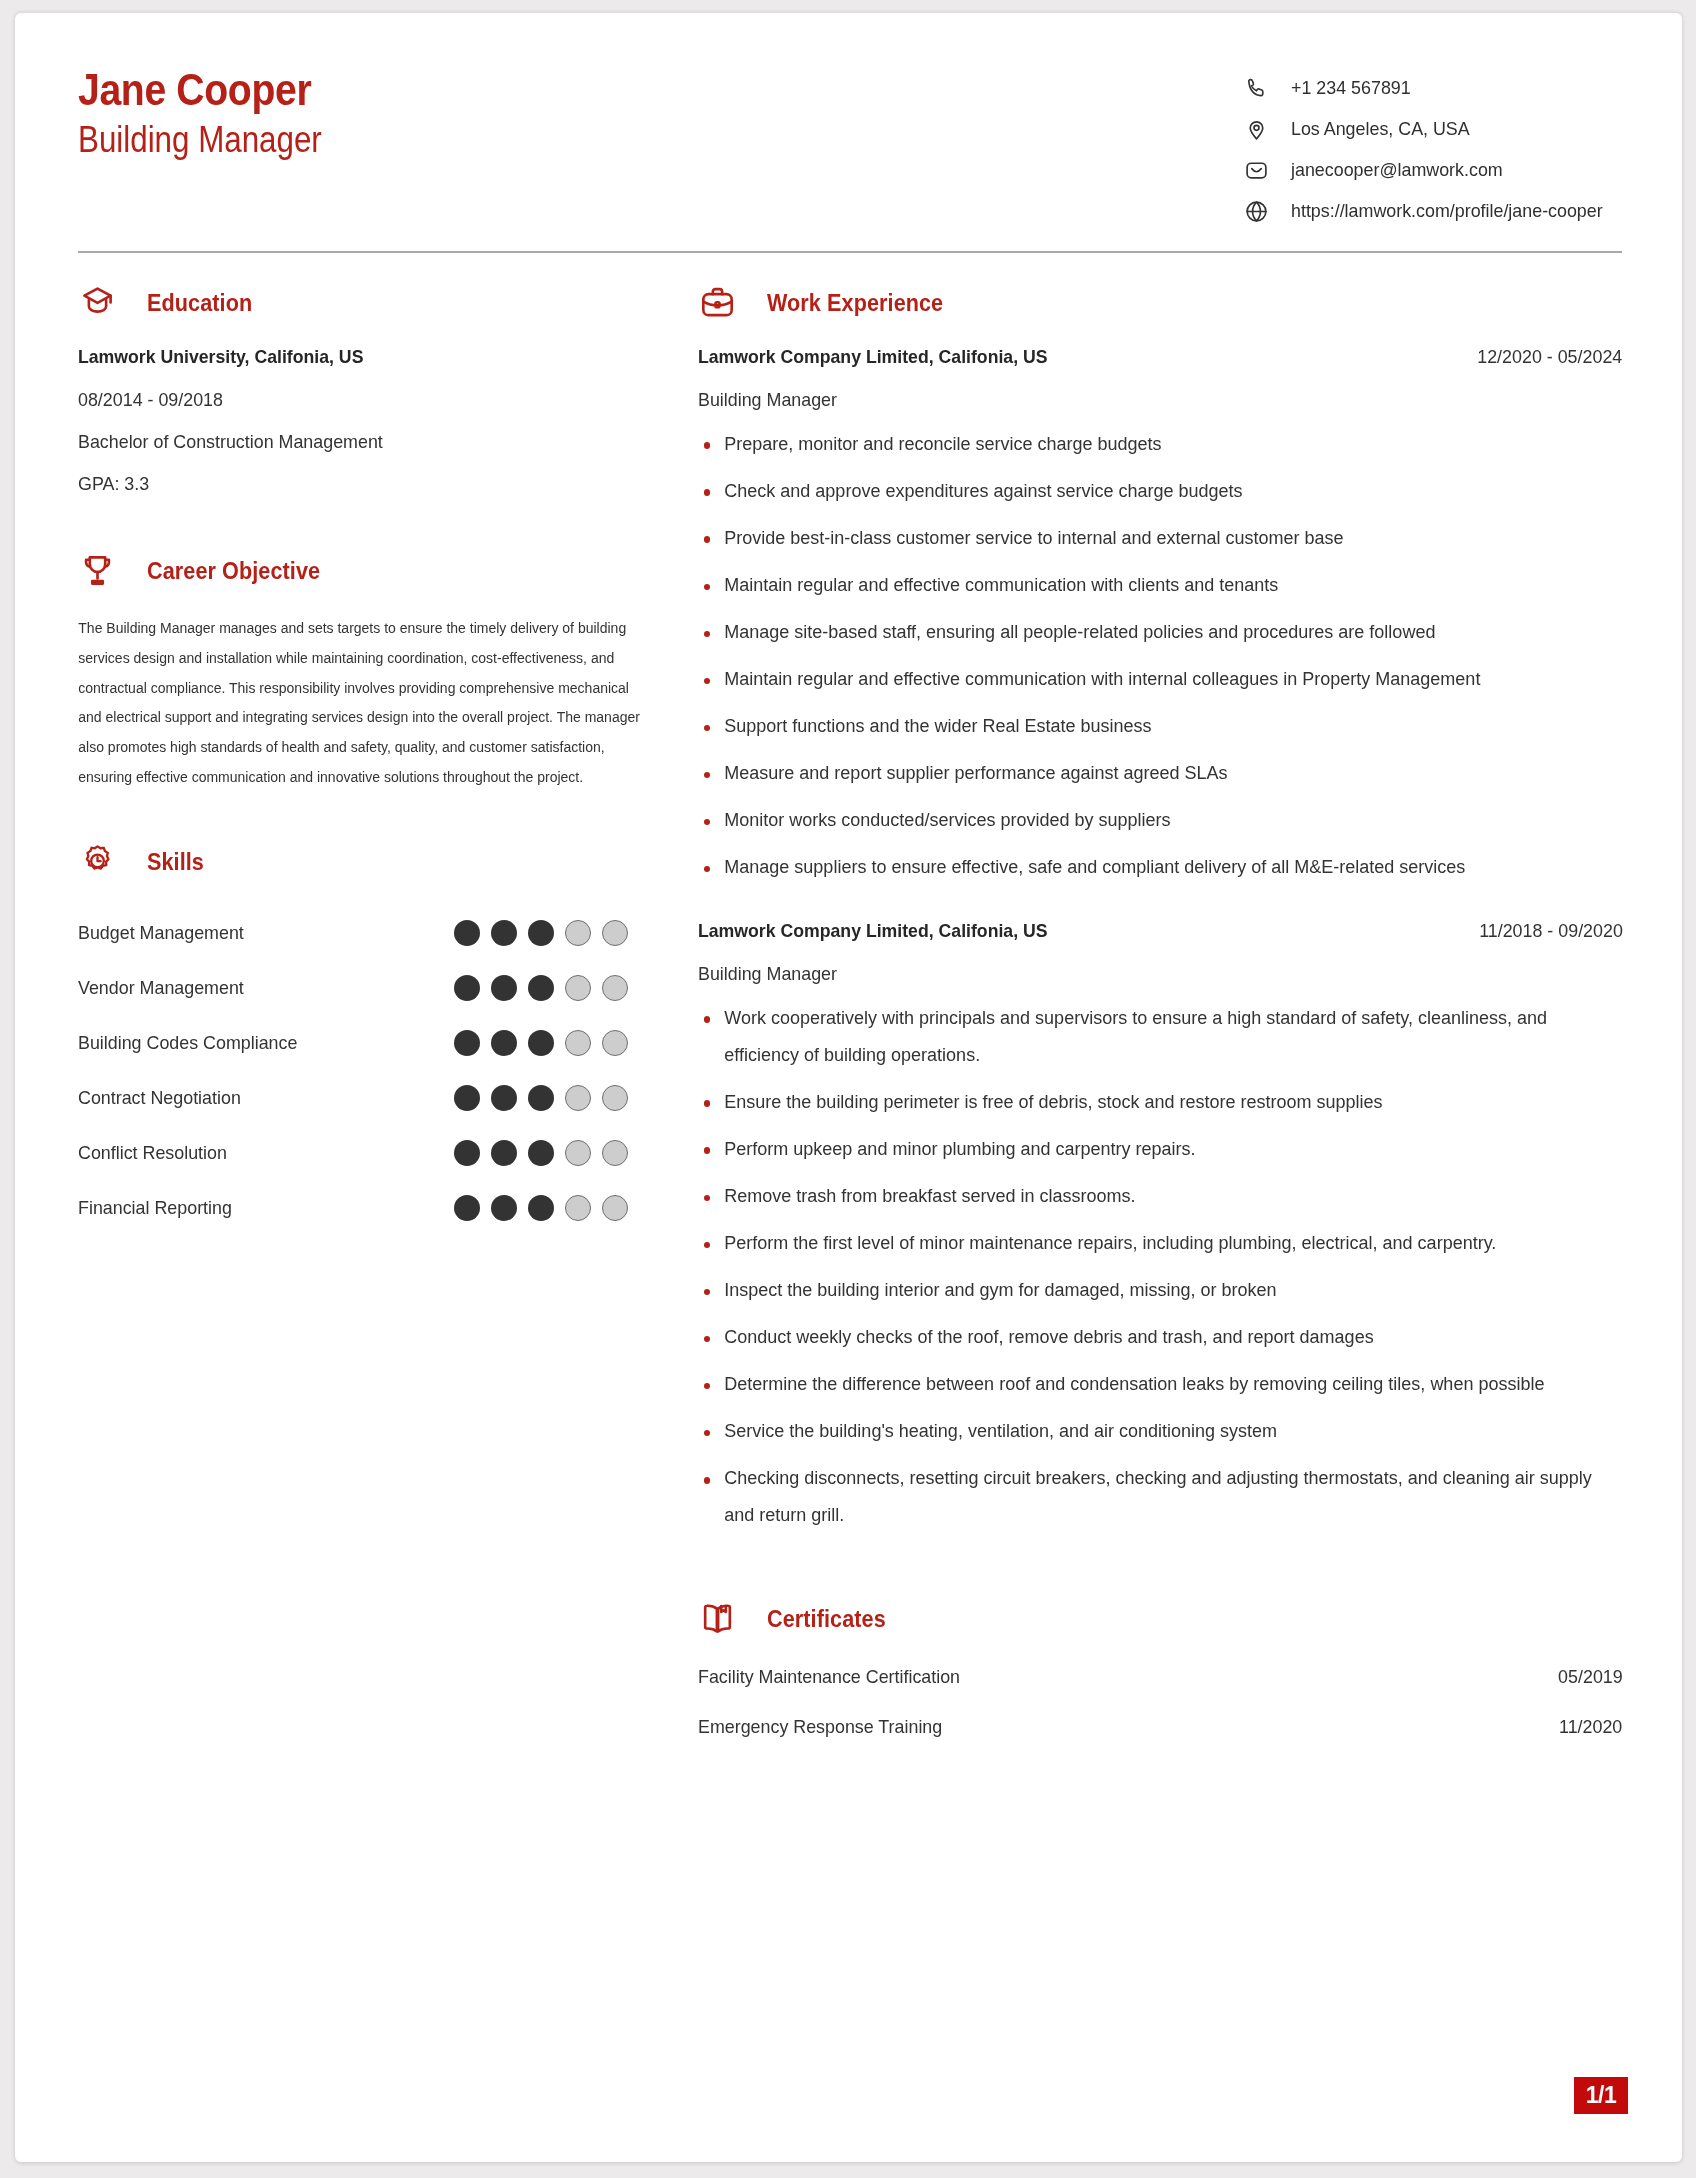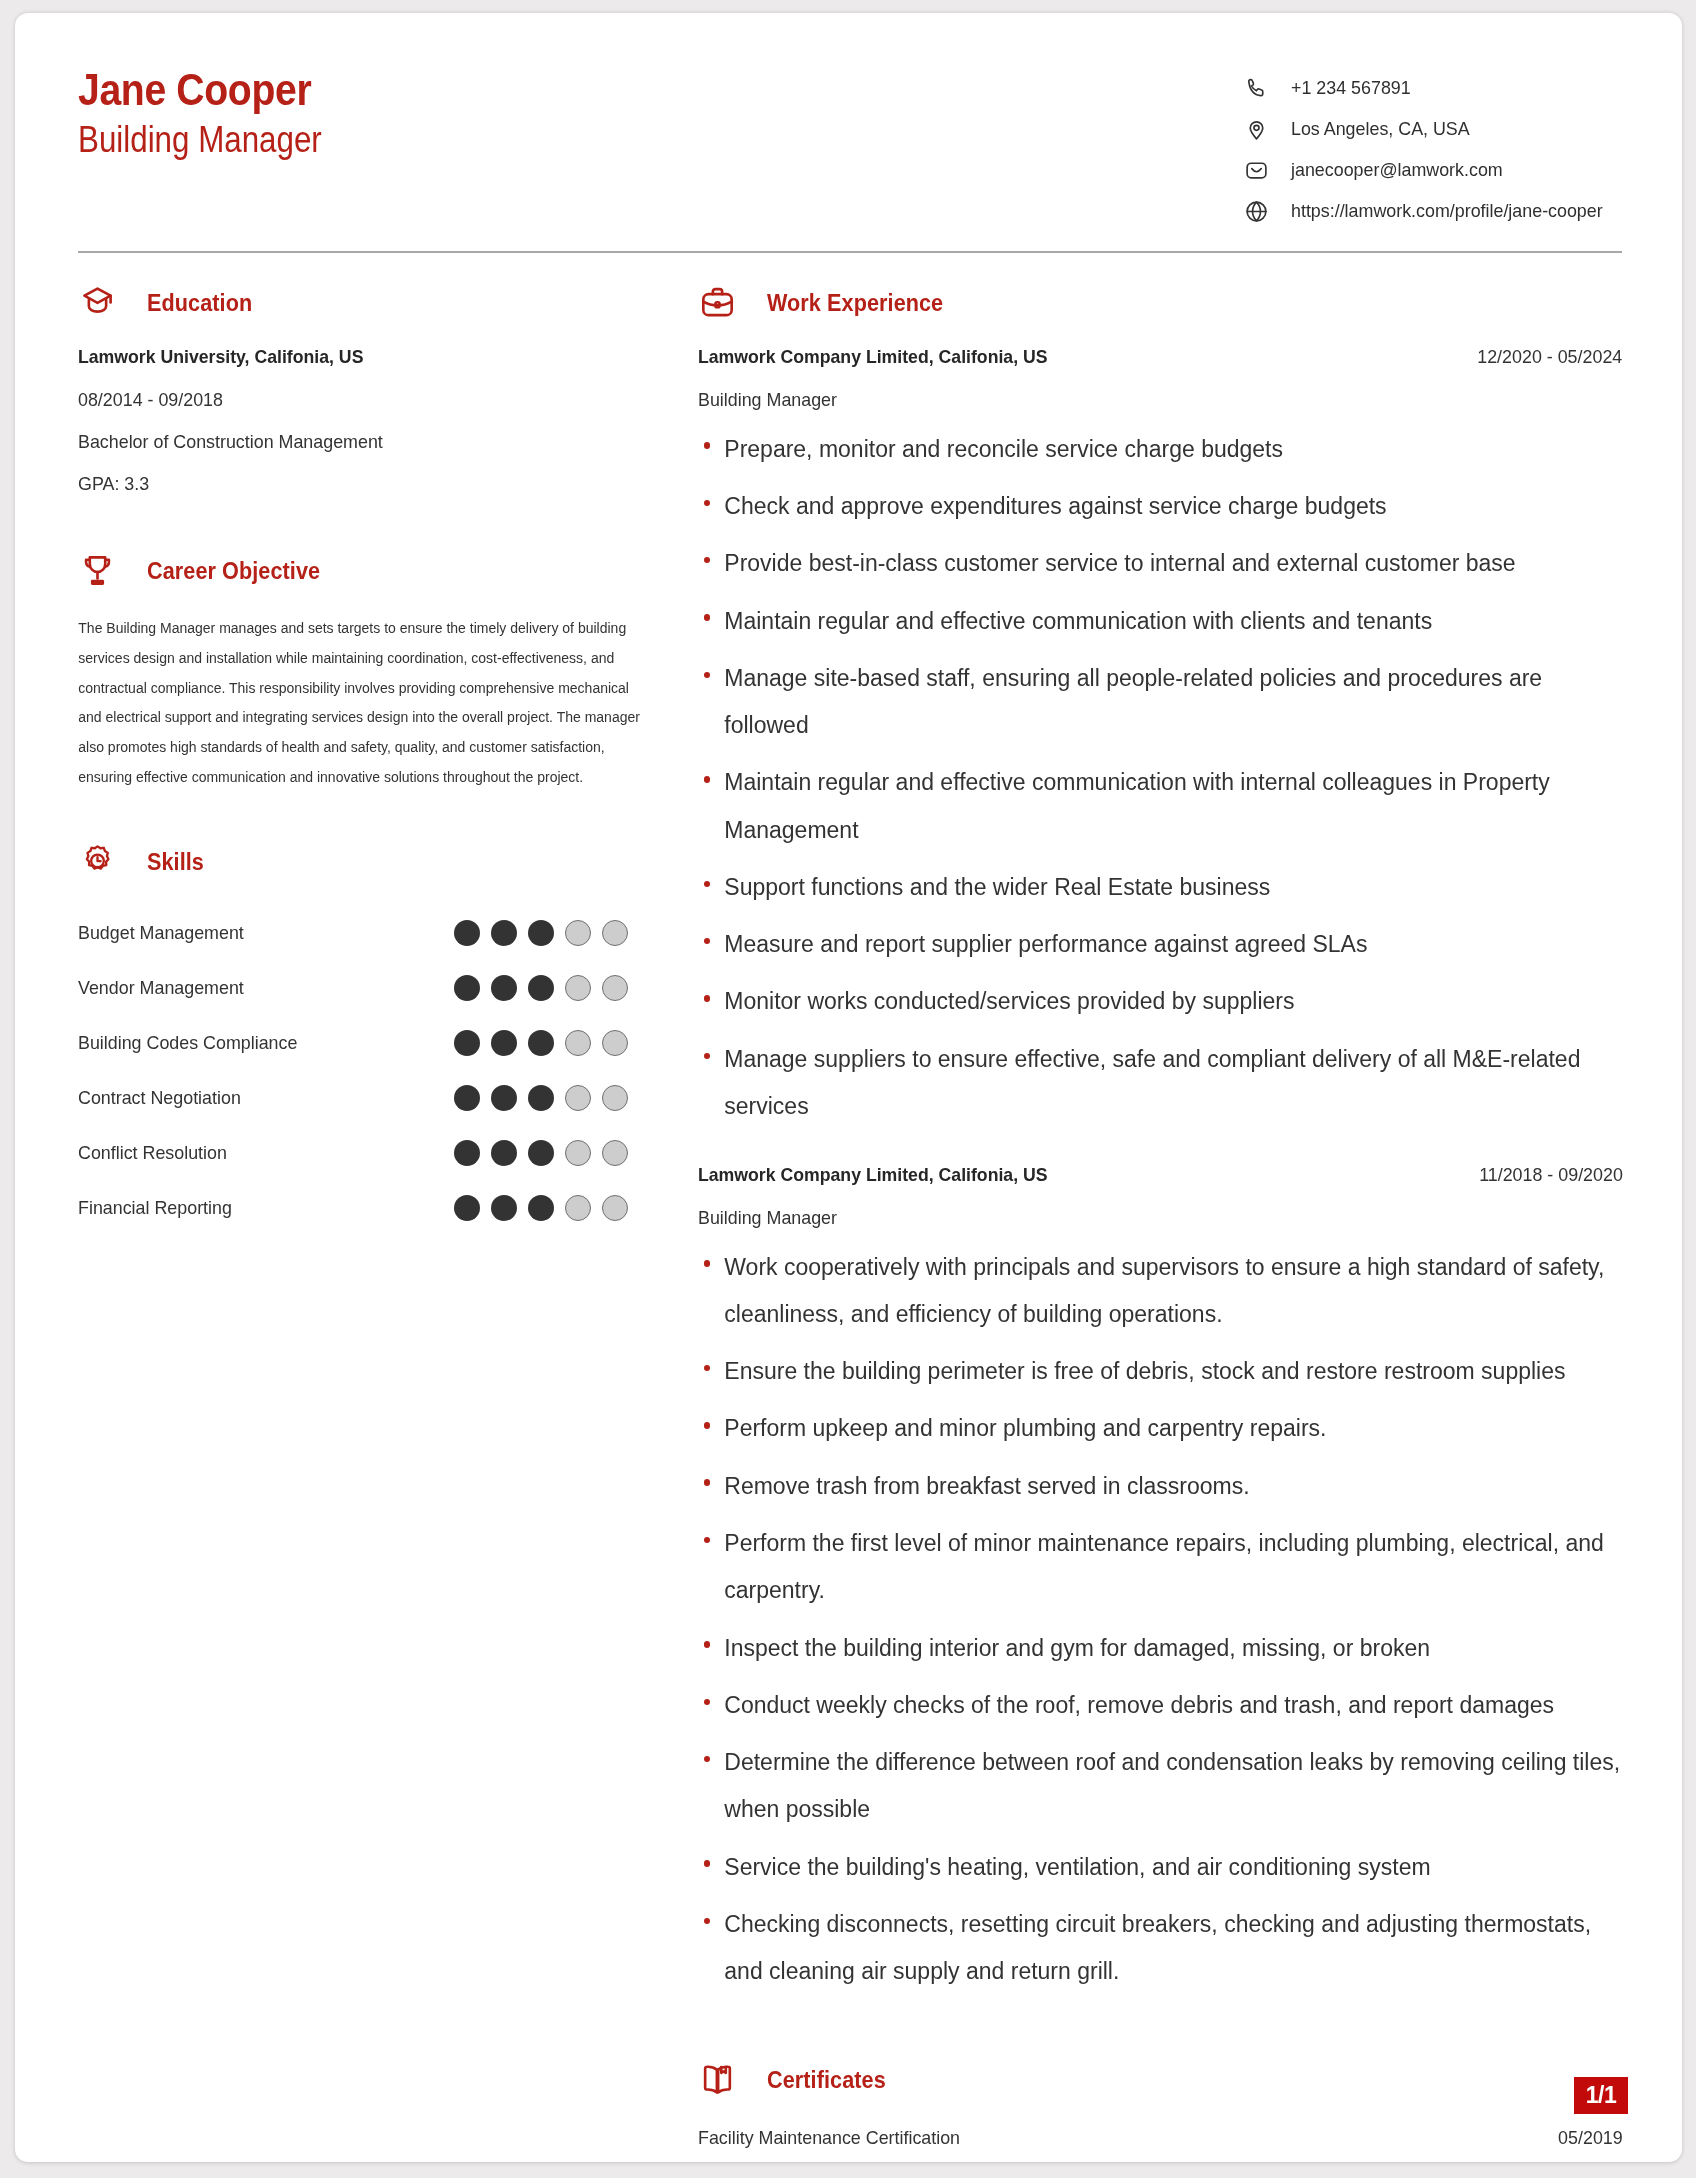--- a/index.html
+++ b/index.html
@@ -20,21 +20,21 @@
     justify-content: center;
     align-items: flex-start;
     padding: 13px 15px 16.7px 15px;
   }
 
   .resume-page {
     position: relative;
     width: 1667px;
     height: 2149px;
     background: #ffffff;
-    border-radius: 13px;
+    border-radius: 6px;
     box-shadow: 0 0.9px 4.6px rgba(0,0,0,0.16);
     padding: 39px 54px 0 54px;
     overflow: hidden;
   }
 
   
   .header {
     display: flex;
     justify-content: space-between;
     align-items: flex-start;
@@ -218,21 +218,21 @@
     margin-top: 20.4px;
     margin-bottom: 15px;
     transform: scaleX(0.94);
     transform-origin: left center;
     white-space: nowrap;
   }
 
   ul.bullets { list-style: none; }
   ul.bullets li {
     position: relative;
-    font-size: 23px;
+    font-size: 18px;
     color: #333333;
     line-height: 2.05;
     padding-left: 26px;
     margin-bottom: 10.2px;
   }
   ul.bullets li::before {
     content: "";
     position: absolute;
     left: 5.6px;
     top: 16.7px;

